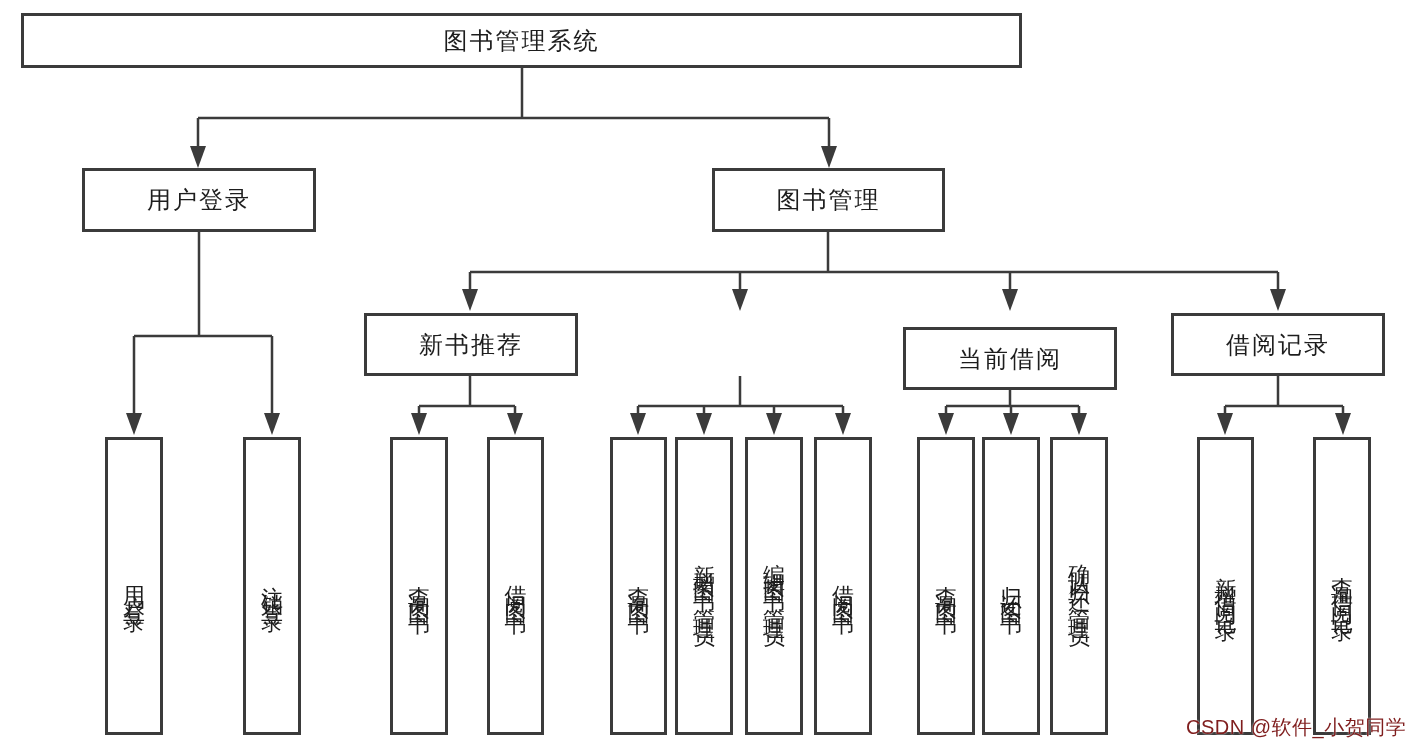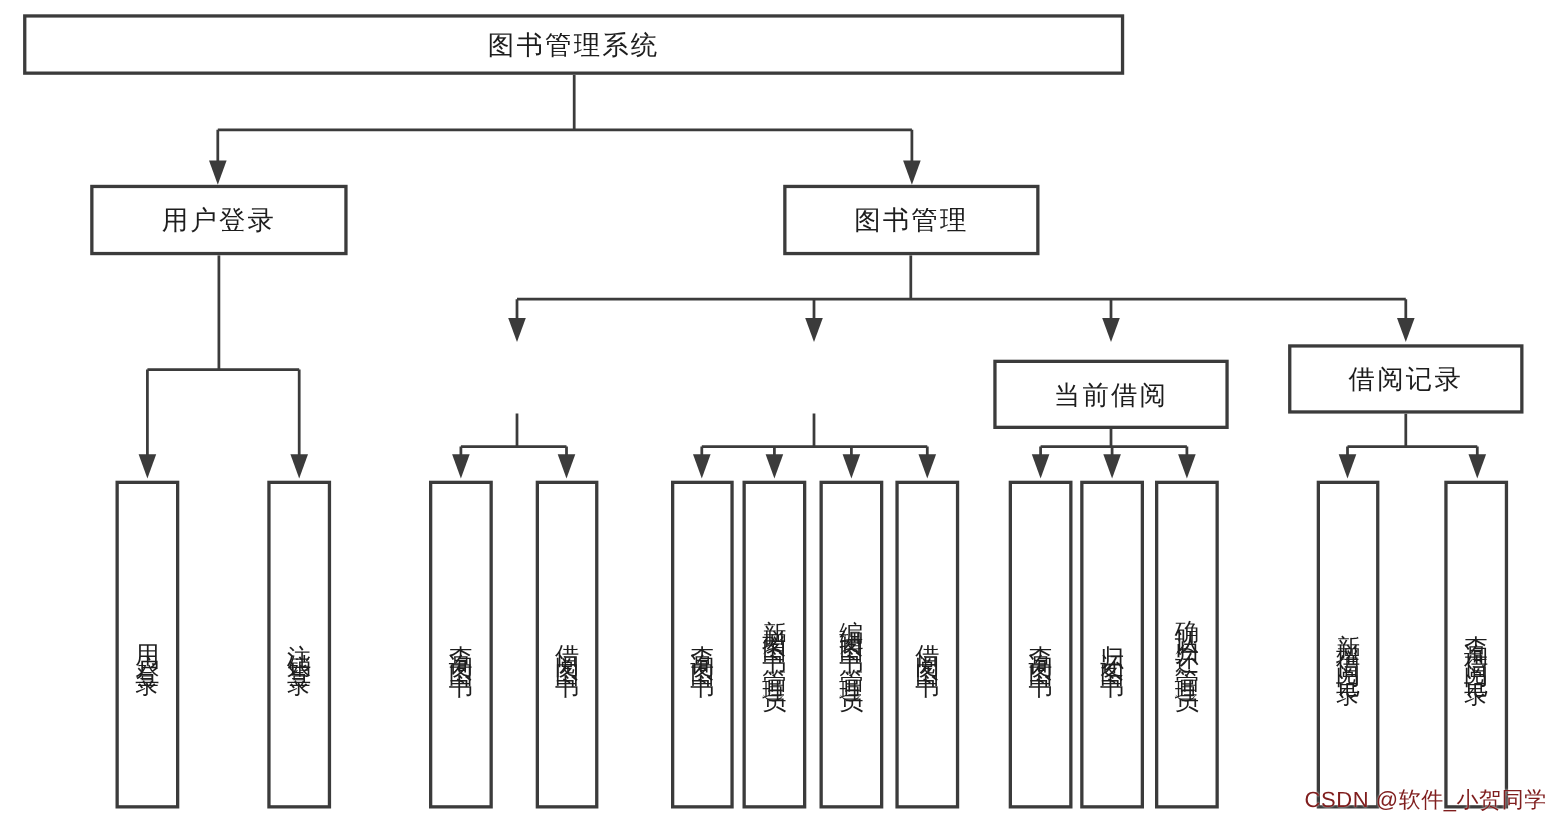--- a/index.html
+++ b/index.html
@@ -85,20 +85,23 @@
     <span>图书管理系统</span>
   </div>
 
   <div class="box h" style="left:82px;top:168px;width:234px;height:64px">
     <span>用户登录</span>
   </div>
   <div class="box h" style="left:712px;top:168px;width:233px;height:64px">
     <span>图书管理</span>
   </div>
 
+  <div class="box h" style="left:364px;top:313px;width:214px;height:63px">
+    <span>新书推荐</span>
+  </div>
   <div class="box h" style="left:903px;top:327px;width:214px;height:63px">
     <span>当前借阅</span>
   </div>
   <div class="box h" style="left:1171px;top:313px;width:214px;height:63px">
     <span>借阅记录</span>
   </div>
 
   <div class="box" style="left:105px;top:437px;width:58px;height:298px">
     <span class="vtext">用户登录</span>
   </div>

